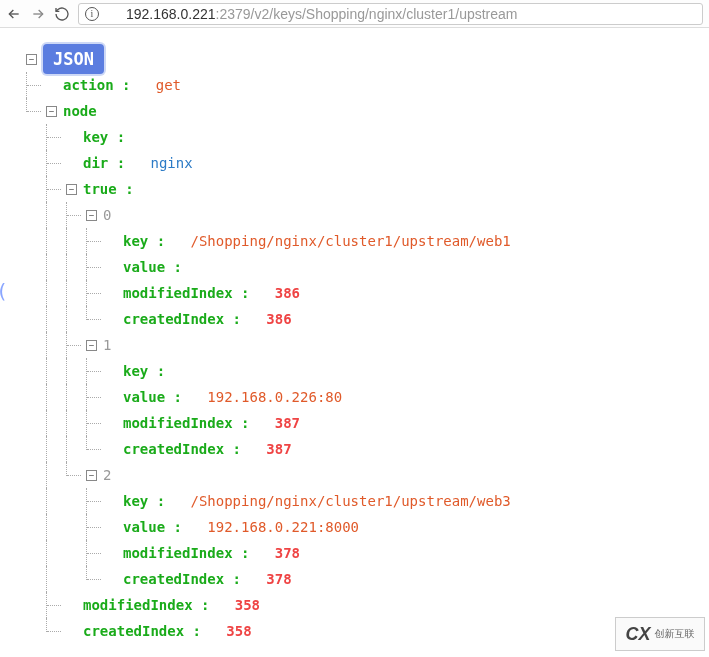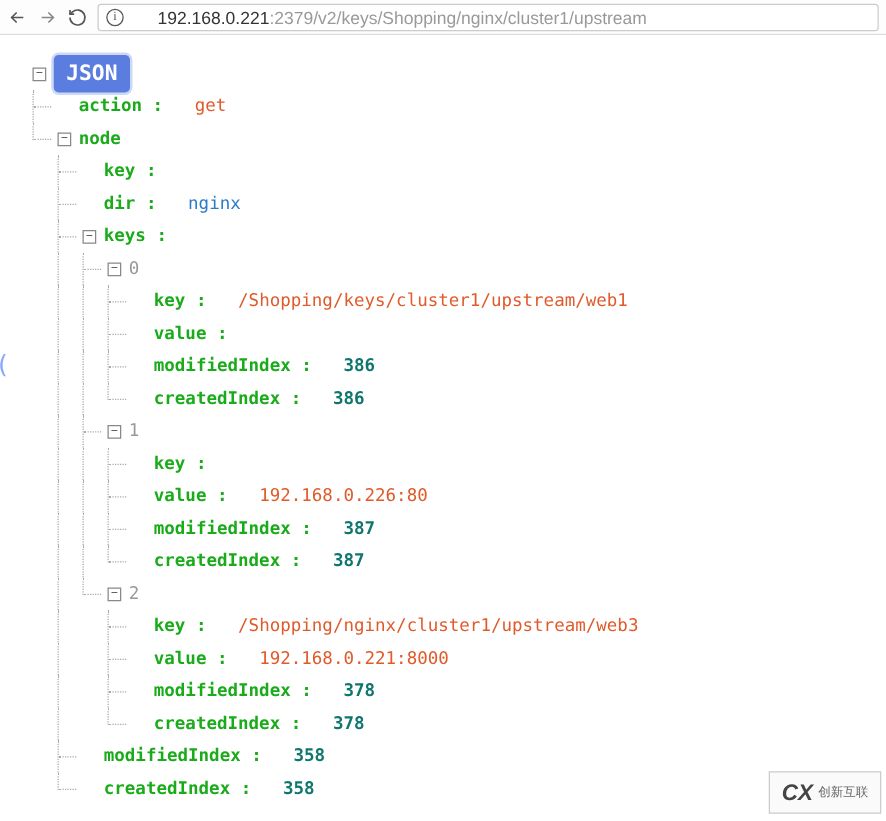--- a/index.html
+++ b/index.html
@@ -72,21 +72,21 @@
   .toggle {
     display:inline-flex; width:11px; height:11px; border:1px solid #888;
     background:#fff; align-items:center; justify-content:center;
     font-size:9px; line-height:9px; color:#555; margin-right:6px;
     cursor:pointer; position:relative; top:0;
   }
   .spacer11 { display:inline-block; width:17px; }
   .k { color:#1aab1a; font-weight:bold; }
   .v-str { color:#e05a2a; }
   .v-bool { color:#2c7bc6; }
-  .v-num { color:#0f766e; font-weight:bold; }
+  .v-num { color:#ef4444; font-weight:bold; }
   .idx { color:#999; }
   .hl { position:relative; }
   .hl::before {
     content:"("; position:absolute; left:-10px; top:-2px; color:#8aa6ff; font-size:20px;
   }
   .watermark {
     position:absolute; right:4px; bottom:6px; width:90px; height:34px;
     border:1px solid #ccc; background:#fafafa;
     display:flex; align-items:center; justify-content:center;
     font-size:10px; color:#666; gap:4px;
@@ -152,35 +152,35 @@
 <div class="row">
   <span class="guide blank"></span><span class="guide blank"></span><span class="guide tee"></span><span class="spacer11"></span>
   <span class="k">dir :</span>&nbsp;&nbsp;&nbsp;<span class="v-bool">nginx</span>
 </div>
 
 <div class="row">
   <span class="guide blank"></span>
         <span class="guide blank"></span>
         <span class="guide tee"></span>
   <span class="toggle">−</span>
-  <span class="k">keys :</span>
+  <span class="k">true :</span>
 </div>
 
 <div id="nodes-container">
         <div class="row">
   <span class="guide blank"></span>
           <span class="guide blank"></span>
           <span class="guide"></span>
           <span class="guide tee"></span>
   <span class="toggle">−</span>
   <span class="idx">0</span>
 </div>
 <div class="row">
   <span class="guide blank"></span><span class="guide blank"></span><span class="guide"></span><span class="guide "></span><span class="guide tee"></span><span class="spacer11"></span>
-  <span class="k">key :</span>&nbsp;&nbsp;&nbsp;<span class="v-str">/Shopping/keys/cluster1/upstream/web1</span>
+  <span class="k">key :</span>&nbsp;&nbsp;&nbsp;<span class="v-str">/Shopping/nginx/cluster1/upstream/web1</span>
 </div>
 <div class="row">
   <span class="guide blank"></span><span class="guide blank"></span><span class="guide"></span><span class="guide "></span><span class="guide tee"></span><span class="spacer11"></span>
   <span class="k">value :</span>&nbsp;&nbsp;&nbsp;
 </div>
 <div class="row hl">
   <span class="guide blank"></span><span class="guide blank"></span><span class="guide"></span><span class="guide "></span><span class="guide tee"></span><span class="spacer11"></span>
   <span class="k">modifiedIndex :</span>&nbsp;&nbsp;&nbsp;<span class="v-num">386</span>
 </div>
 <div class="row">

